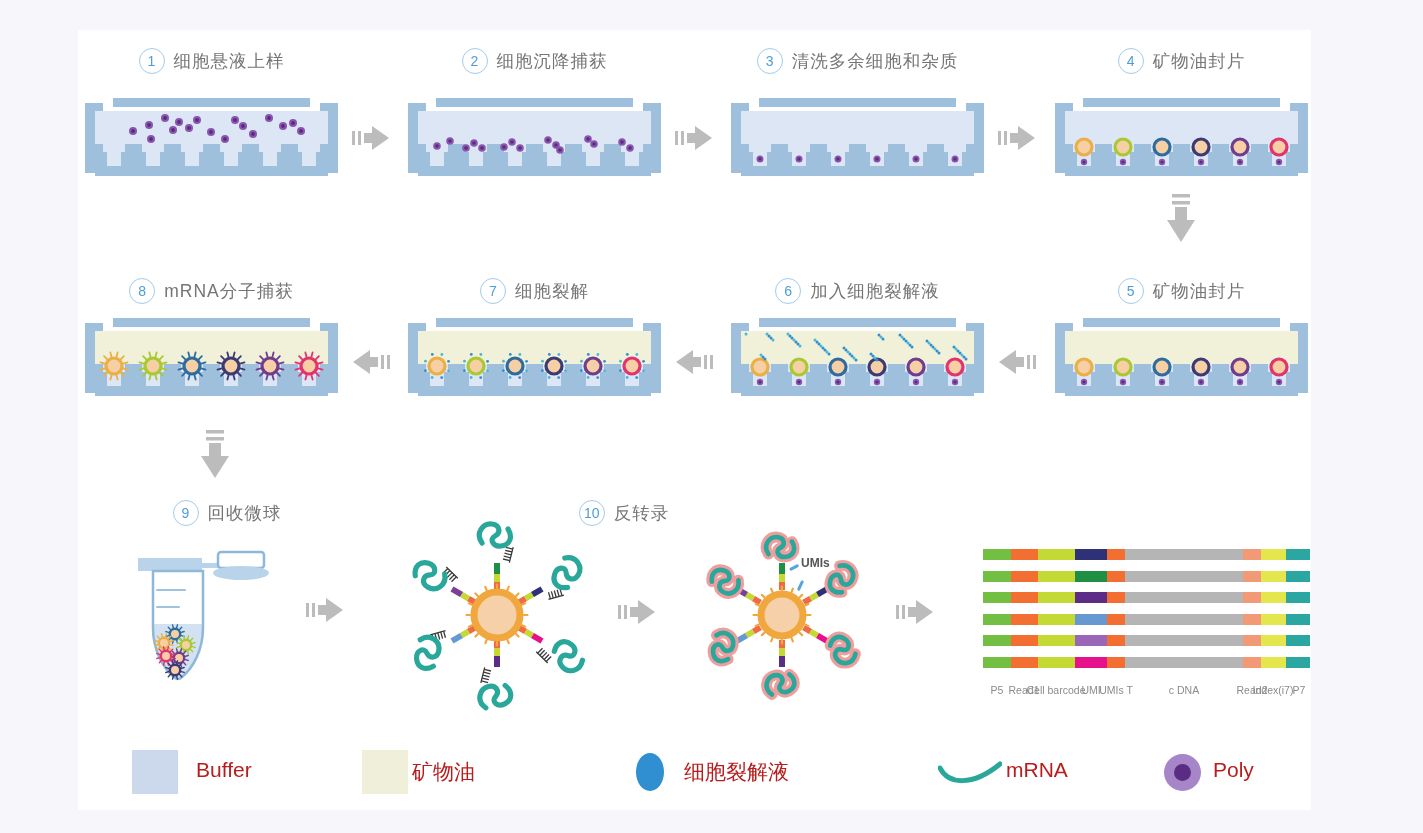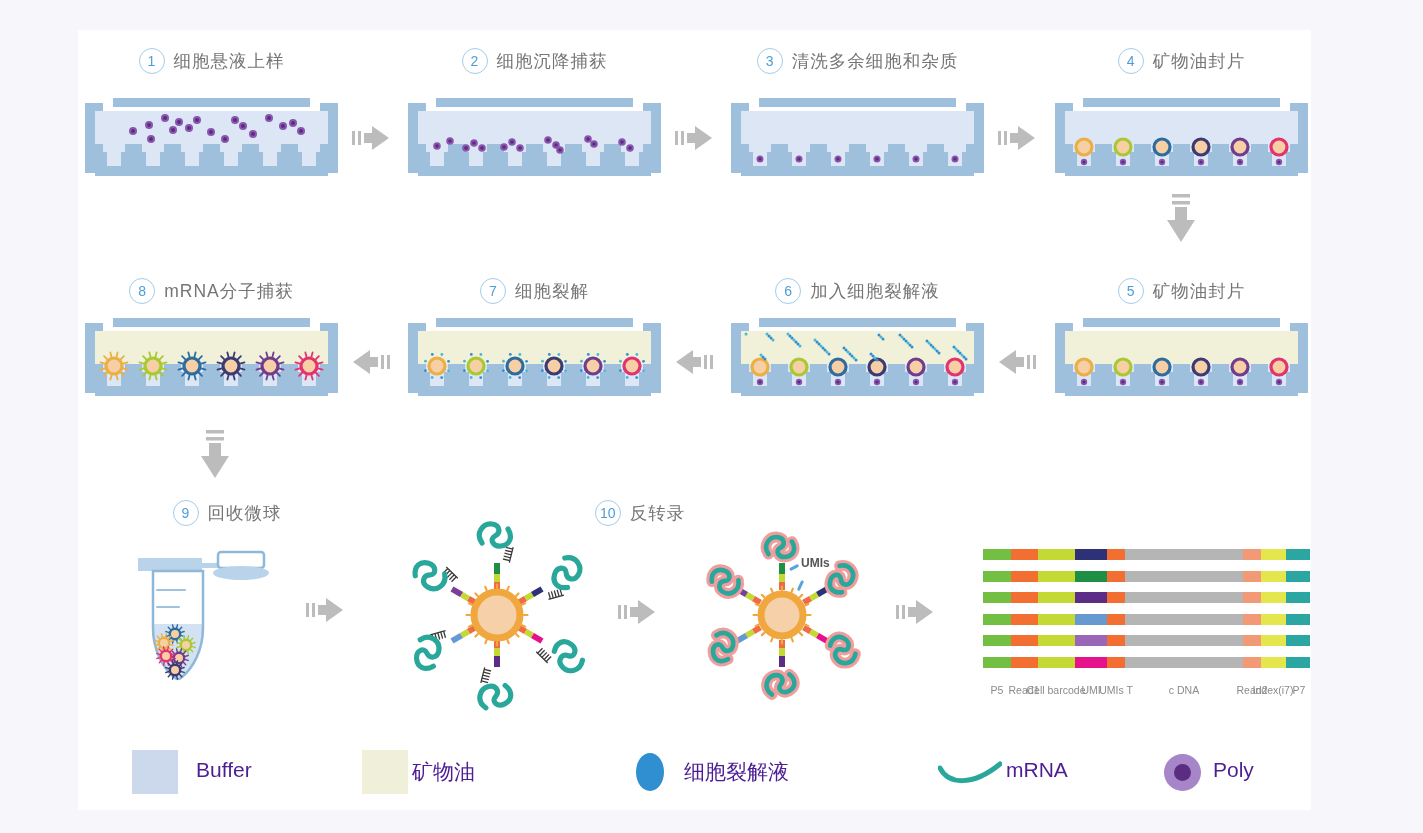--- a/index.html
+++ b/index.html
@@ -10,21 +10,21 @@
               gap:9px;color:#757575;font-size:17.5px;letter-spacing:1px;white-space:nowrap;}
   .num{display:inline-flex;align-items:center;justify-content:center;flex:none;
        width:24px;height:24px;border:1.7px solid #a3cce9;border-radius:50%;
        color:#4d9ed8;font-size:14px;letter-spacing:0;}
   .plate,.arrow,.svgbox{position:absolute;line-height:0;}
   .lib-label{position:absolute;transform:translateX(-50%);font-size:10.5px;color:#8b8b8b;
              top:684px;white-space:nowrap;}
   .seg{position:absolute;height:11px;}
   .umis{position:absolute;left:801px;top:556px;font-size:12px;font-weight:bold;color:#555;}
   .umis-dash{position:absolute;background:#57a5dc;border-radius:2px;}
-  .legend-label{position:absolute;font-size:21px;color:#4c1d95;top:758px;white-space:nowrap;}
+  .legend-label{position:absolute;font-size:21px;color:#b91c1c;top:758px;white-space:nowrap;}
   .legend-mark{position:absolute;}
   .cell-outer{width:37px;height:37px;border-radius:50%;background:#a685c8;
               display:flex;align-items:center;justify-content:center;}
   .cell-inner{width:17px;height:17px;border-radius:50%;background:#5b2d82;}
 </style>
 </head>
 <body>
 
 <div id="canvas">
   <div id="panel"></div>
@@ -60,21 +60,21 @@
   </div>
   <div class="step-title" style="left:1055px;top:278px;width:253px">
     <span class="num">5</span>
     <span>矿物油封片</span>
   </div>
 
   <div class="step-title" style="left:147px;top:500px;width:160px">
     <span class="num">9</span>
     <span>回收微球</span>
   </div>
-  <div class="step-title" style="left:560px;top:500px;width:160px">
+  <div class="step-title" style="left:544px;top:500px;width:160px">
     <span class="num">10</span>
     <span>反转录</span>
   </div>
 
   <div class="plate" id="plate-s1" style="left:85px;top:98px"><svg width="253" height="80" viewBox="0 0 253 80" xmlns="http://www.w3.org/2000/svg">
         <rect x="28" y="0" width="197" height="9" fill="#9ec0dc"></rect>
         <rect x="0" y="5" width="18" height="8" fill="#9ec0dc"></rect>
         <rect x="0" y="5" width="10" height="70" fill="#9ec0dc"></rect>
         <rect x="235" y="5" width="18" height="8" fill="#9ec0dc"></rect>
         <rect x="243" y="5" width="10" height="70" fill="#9ec0dc"></rect>

